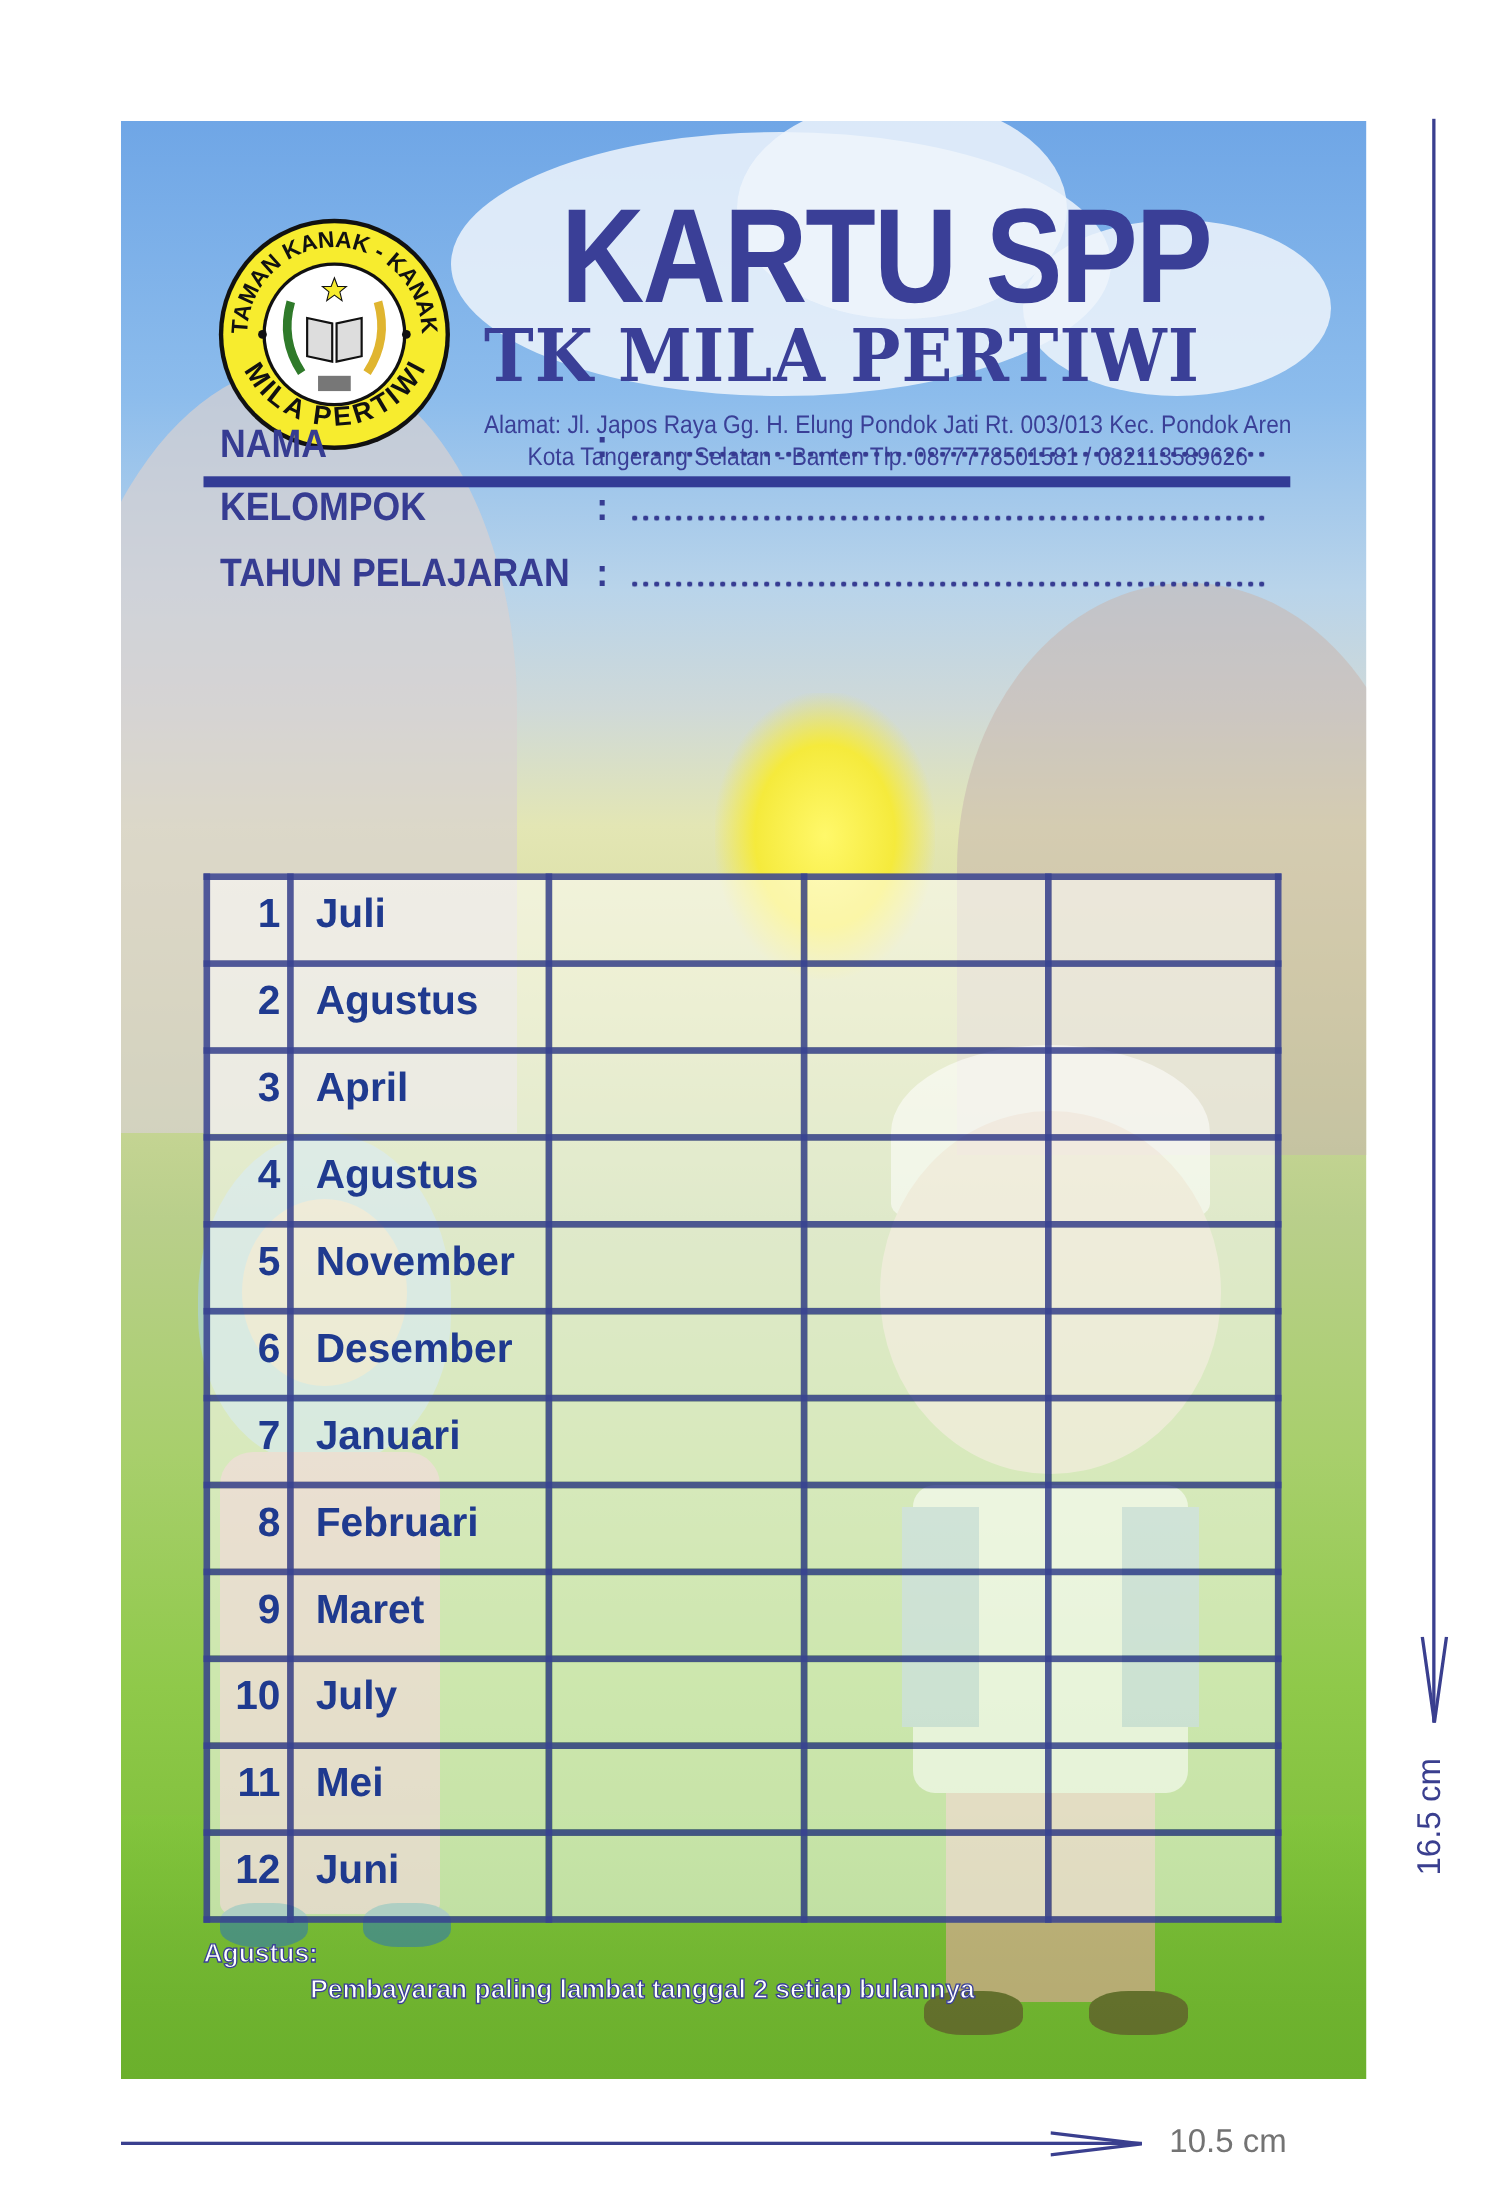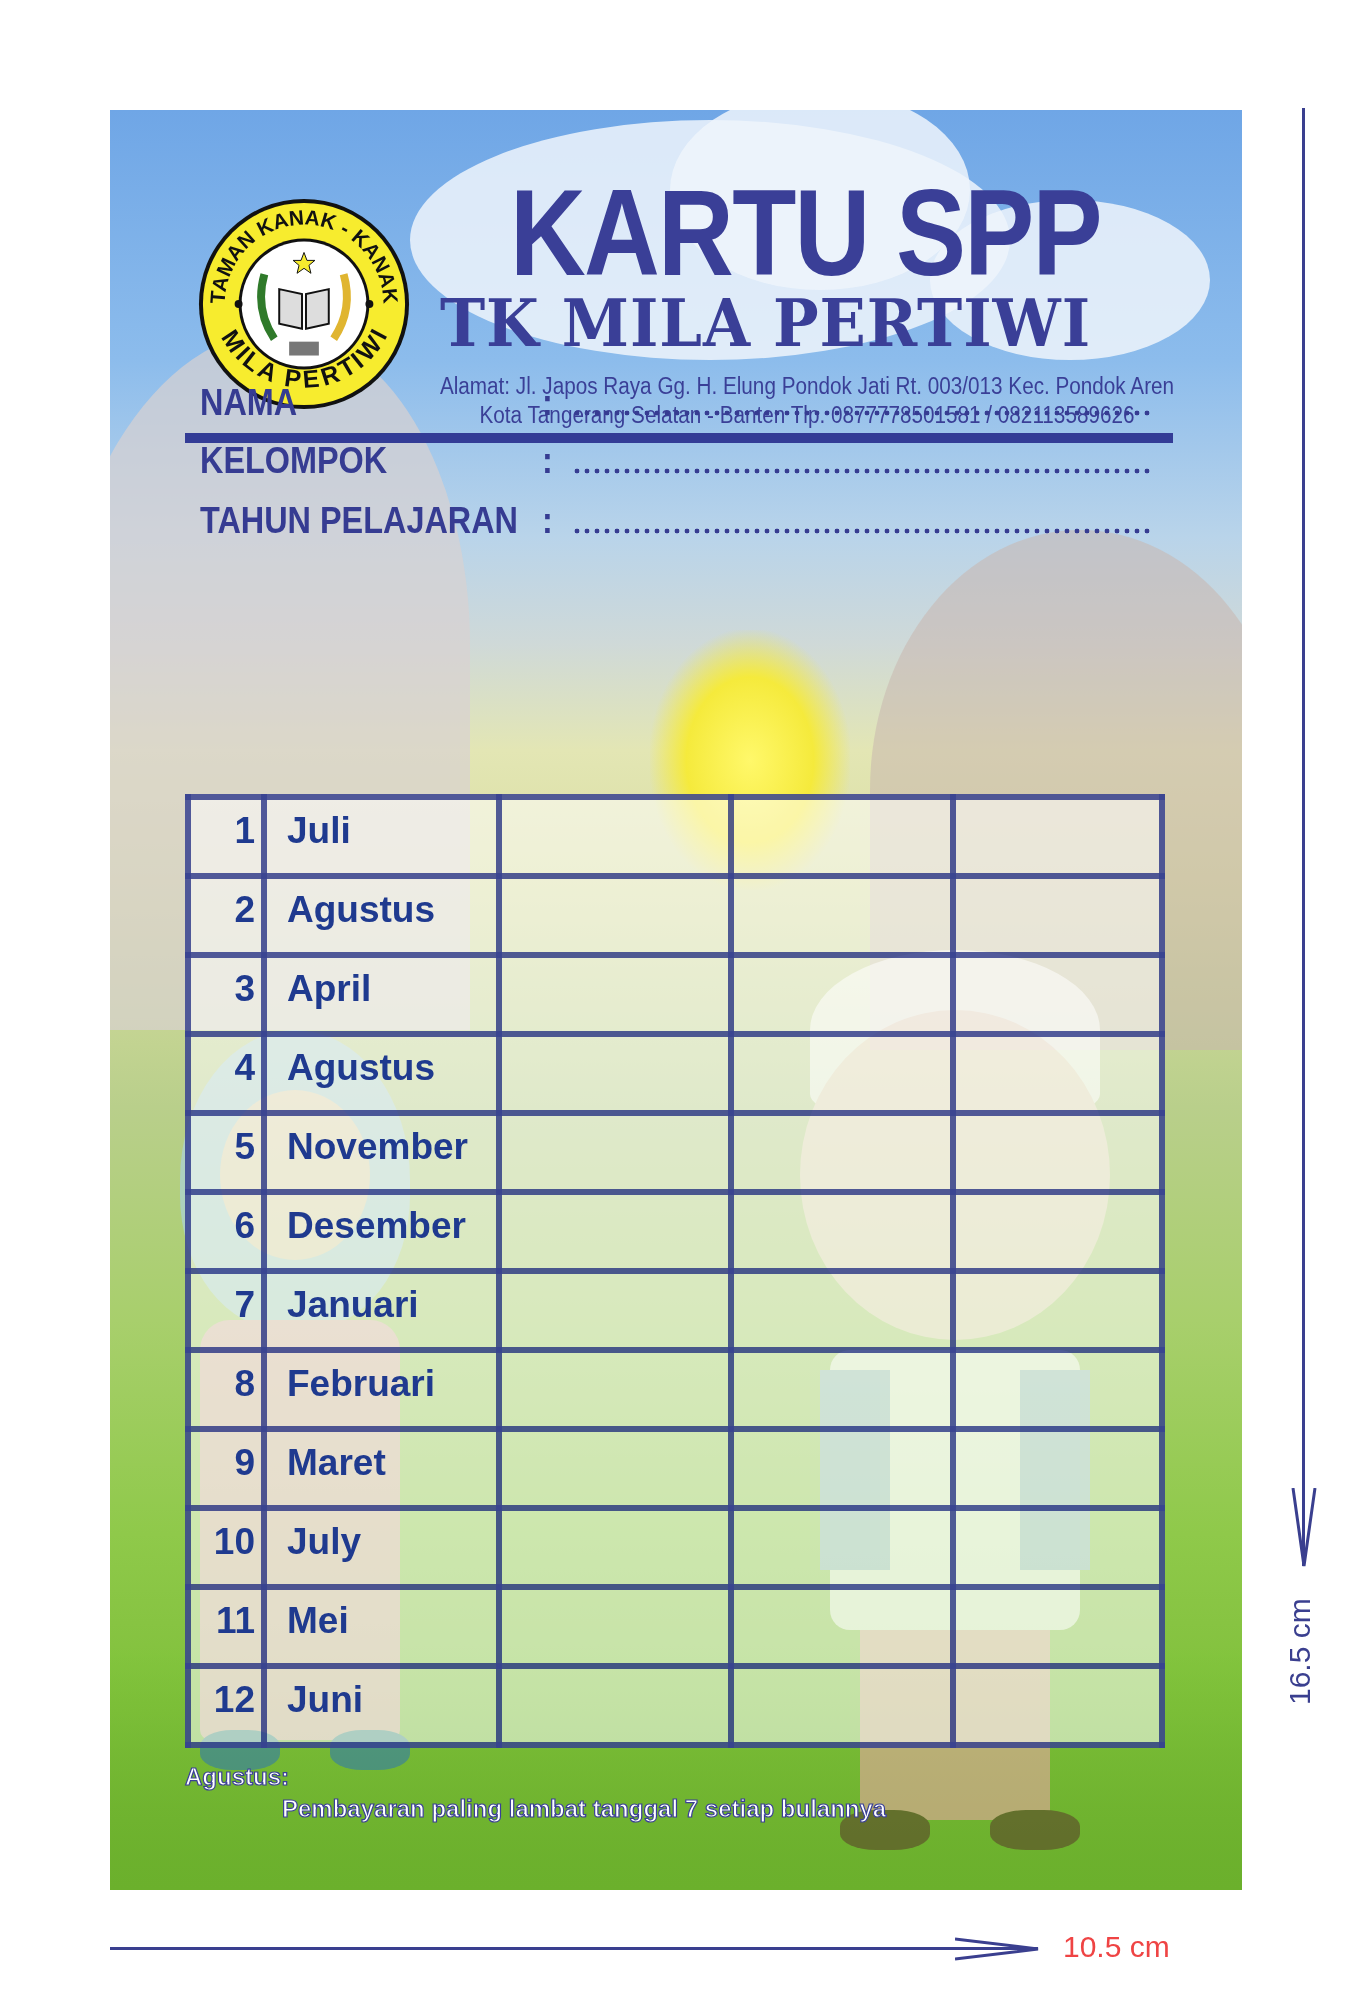--- a/index.html
+++ b/index.html
@@ -29,21 +29,21 @@
   .vline { position:absolute; top:0; width:6px; height:950px; background:rgba(55,66,145,.85); }
   .row-no { position:absolute; width:70px; text-align:right; color:#1f3a8f; font-weight:bold; font-size:37px; }
   .row-month { position:absolute; left:102px; color:#1f3a8f; font-weight:bold; font-size:37px; white-space:nowrap; }
   .note-label { position:absolute; left:75px; top:1653px; font-size:24px; color:#ffffff; -webkit-text-stroke:1.2px #3a3f97; font-weight:bold; }
   .note-text { position:absolute; left:172px; top:1685px; font-size:24px; color:#ffffff; -webkit-text-stroke:1.2px #3a3f97; font-weight:bold; white-space:nowrap; }
   .dim-v { position:absolute; left:1302px; top:108px; width:3px; height:1458px; background:#3a3f8f; }
   .dim-v-arrow { position:absolute; left:1289px; top:1488px; width:30px; height:80px; }
   .dim-v-label { position:absolute; left:1283px; top:1705px; font-size:30px; color:#3a3f8f; transform:rotate(-90deg); transform-origin:left top; white-space:nowrap; }
   .dim-h { position:absolute; left:110px; top:1947px; width:928px; height:3px; background:#3a3f8f; }
   .dim-h-arrow { position:absolute; left:955px; top:1936px; width:85px; height:26px; }
-  .dim-h-label { position:absolute; left:1063px; top:1930px; font-size:30px; color:#ef4444; white-space:nowrap; }
+  .dim-h-label { position:absolute; left:1063px; top:1930px; font-size:30px; color:#737373; white-space:nowrap; }
 </style>
 </head>
 <body>
 
 <div class="card">
 
   <div class="cloud" style="left:300px;top:10px;width:600px;height:240px;"></div>
   <div class="cloud" style="left:560px;top:-20px;width:300px;height:200px;"></div>
   <div class="cloud" style="left:820px;top:90px;width:280px;height:160px;"></div>
   <div class="mountain" style="left:-60px;top:220px;width:420px;height:700px;border-radius:55% 45% 0 0;background:#d9d2d2;opacity:.7;"></div>
@@ -215,21 +215,21 @@
       <div class="hline" style="top: 948px;"></div>
       <div class="vline" style="left: 0px; height: 954px;"></div>
       <div class="vline" style="left: 76px; height: 954px;"></div>
       <div class="vline" style="left: 311px; height: 954px;"></div>
       <div class="vline" style="left: 543px; height: 954px;"></div>
       <div class="vline" style="left: 765px; height: 954px;"></div>
       <div class="vline" style="left: 974px; height: 954px;"></div>
     </div>
 
   <div class="note-label">Agustus:</div>
-  <div class="note-text">Pembayaran paling lambat tanggal 7 setiap bulannya</div>
+  <div class="note-text">Pembayaran paling lambat tanggal 2 setiap bulannya</div>
 </div>
 
 <div class="dim-v"></div>
 <svg class="dim-v-arrow" viewBox="0 0 30 80">
   <path d="M4 0 L15 78 L26 0" fill="none" stroke="#3a3f8f" stroke-width="3"></path>
 </svg>
 <div class="dim-v-label">16.5 cm</div>
 <div class="dim-h"></div>
 <svg class="dim-h-arrow" viewBox="0 0 85 26">
   <path d="M0 3 L83 13 L0 23" fill="none" stroke="#3a3f8f" stroke-width="3"></path>

